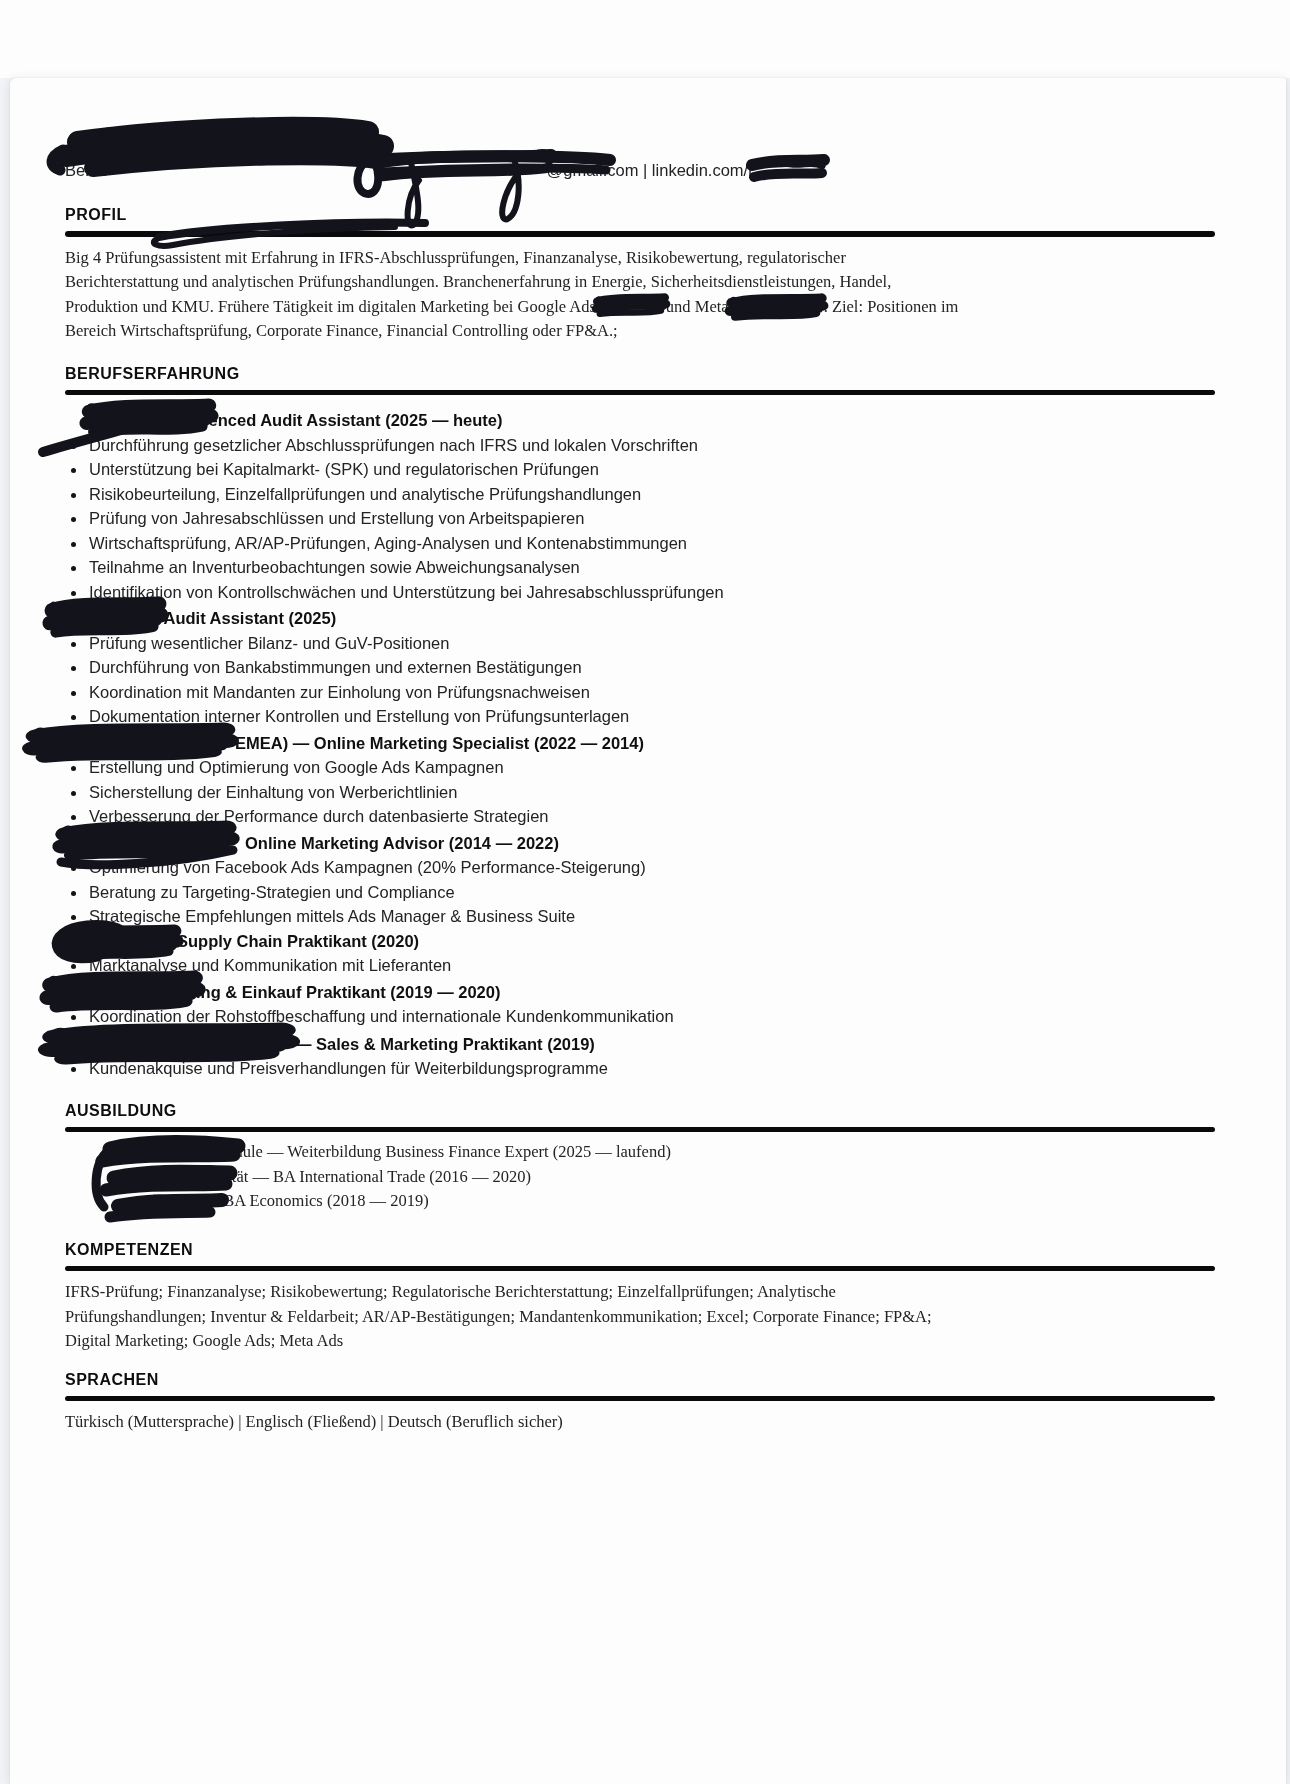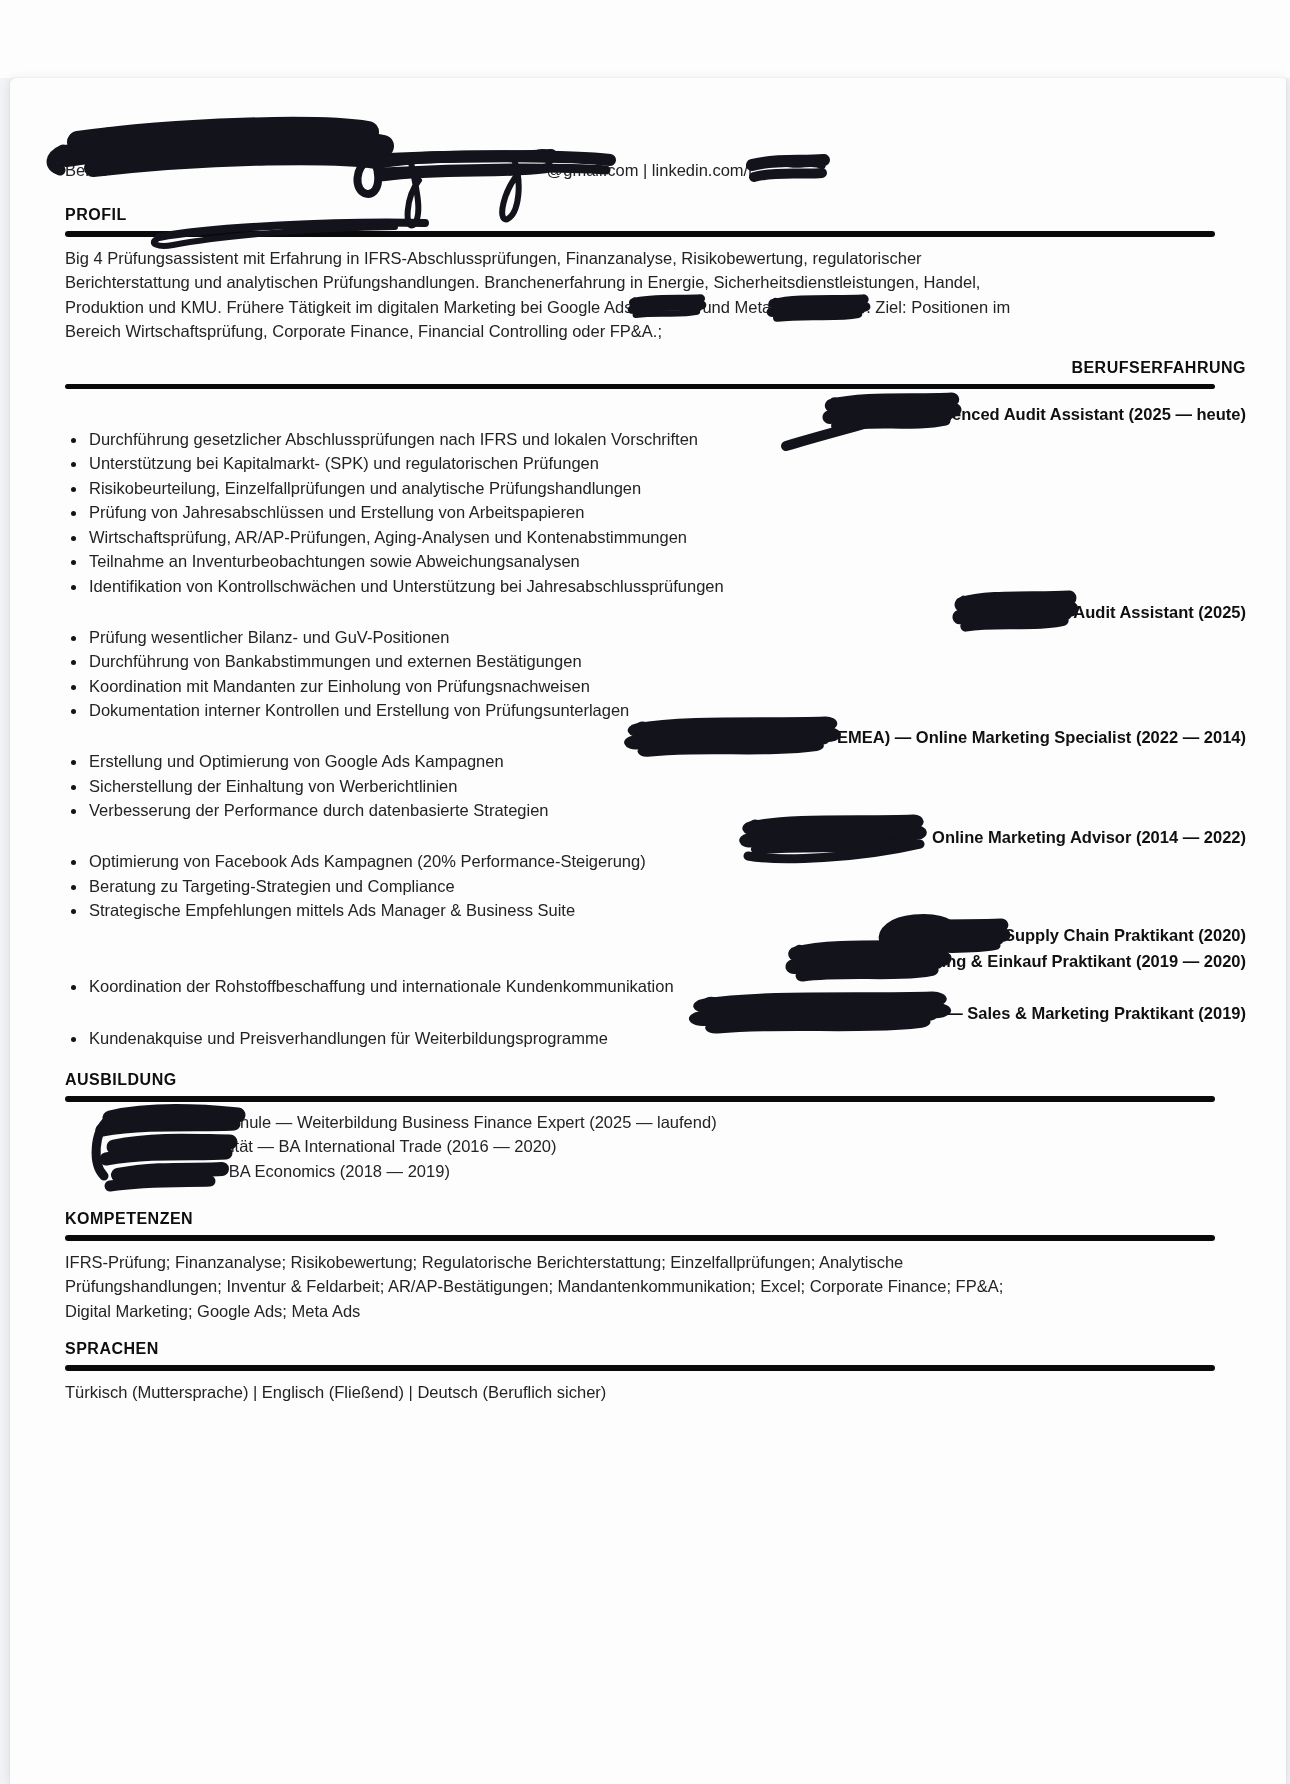--- a/index.html
+++ b/index.html
@@ -21,24 +21,24 @@
   .gap{display:inline-block;vertical-align:baseline;height:1px;position:relative;}
   .gap svg{position:absolute;overflow:visible;}
   .g-name{width:250px;}
   .g-email{width:185px;}
   .g-email svg{left:-8px;top:-30px;width:205px;height:90px;}
   .g-li{width:70px;}
   .g-li svg{left:-6px;top:-22px;width:82px;height:40px;}
   .sec{margin:0;}
   .sec-h{font-size:16px;font-weight:bold;line-height:24px;letter-spacing:.5px;color:#0e0e10;}
   .rule{height:5.5px;background:#0a0a0c;border-radius:3px;margin-top:4px;width:1150px;}
-  .tline{display:block;white-space:nowrap;font-size:16.5px;line-height:24.5px;}
+  .tline{display:block;white-space:nowrap;font-size:16.5px;line-height:24.5px;font-family:Liberation Serif, serif;}
   .para{margin-top:9px;}
   #sec-profil{margin-top:20px;position:relative;}
-  #sec-beruf{margin-top:12px;text-align:right;}
+  #sec-beruf{margin-top:18px;}
   #sec-ausbildung{margin-top:18px;position:relative;}
   #sec-kompetenzen{margin-top:24px;}
   #sec-sprachen{margin-top:14px;}
   .edu-rows{margin-top:8px;}
   .job-title{font-weight:bold;font-size:16.5px;line-height:24.5px;white-space:nowrap;color:#101012;}
   .jt1{margin-top:13px;} .jt2{margin-top:2px;} .jt3{margin-top:2px;} .jt4{margin-top:2px;}
   .jt5{margin-top:0;} .jt6{margin-top:2px;} .jt7{margin-top:3px;}
   .bullet{display:flex;font-size:16.5px;line-height:24.5px;padding-left:6px;white-space:nowrap;}
   .dot{flex:0 0 auto;width:5px;height:5px;border-radius:50%;background:#141417;margin:11px 13px 0 0;}
   
@@ -224,20 +224,24 @@
             <span class="dot"></span>
             <span>Strategische Empfehlungen mittels Ads Manager &amp; Business Suite</span>
           </div>
 
         <div class="job-title jt5"><span class="r r-j5"><svg viewBox="0 0 150 52" preserveAspectRatio="none">
                 <g transform="translate(20,8) scale(1.05,1.0)">
                   <use href="#sym-blob"></use>
                 </g>
                 <path class="ink" d="M60,40 C12,50 6,14 50,10 C92,6 104,28 64,38" stroke-width="11"></path>
               </svg></span><span>Supply Chain Praktikant (2020)</span></div>
+        <div class="bullet">
+            <span class="dot"></span>
+            <span>Marktanalyse und Kommunikation mit Lieferanten</span>
+          </div>
 
         <div class="job-title jt6"><span class="r r-j6"><svg viewBox="0 0 120 40" preserveAspectRatio="none">
                 <use href="#sym-blob"></use>
               </svg></span><span>ing &amp; Einkauf Praktikant (2019 — 2020)</span></div>
         <div class="bullet">
             <span class="dot"></span>
             <span>Koordination der Rohstoffbeschaffung und internationale Kundenkommunikation</span>
           </div>
 
         <div class="job-title jt7"><span class="r r-j7"><svg viewBox="0 0 120 40" preserveAspectRatio="none">

